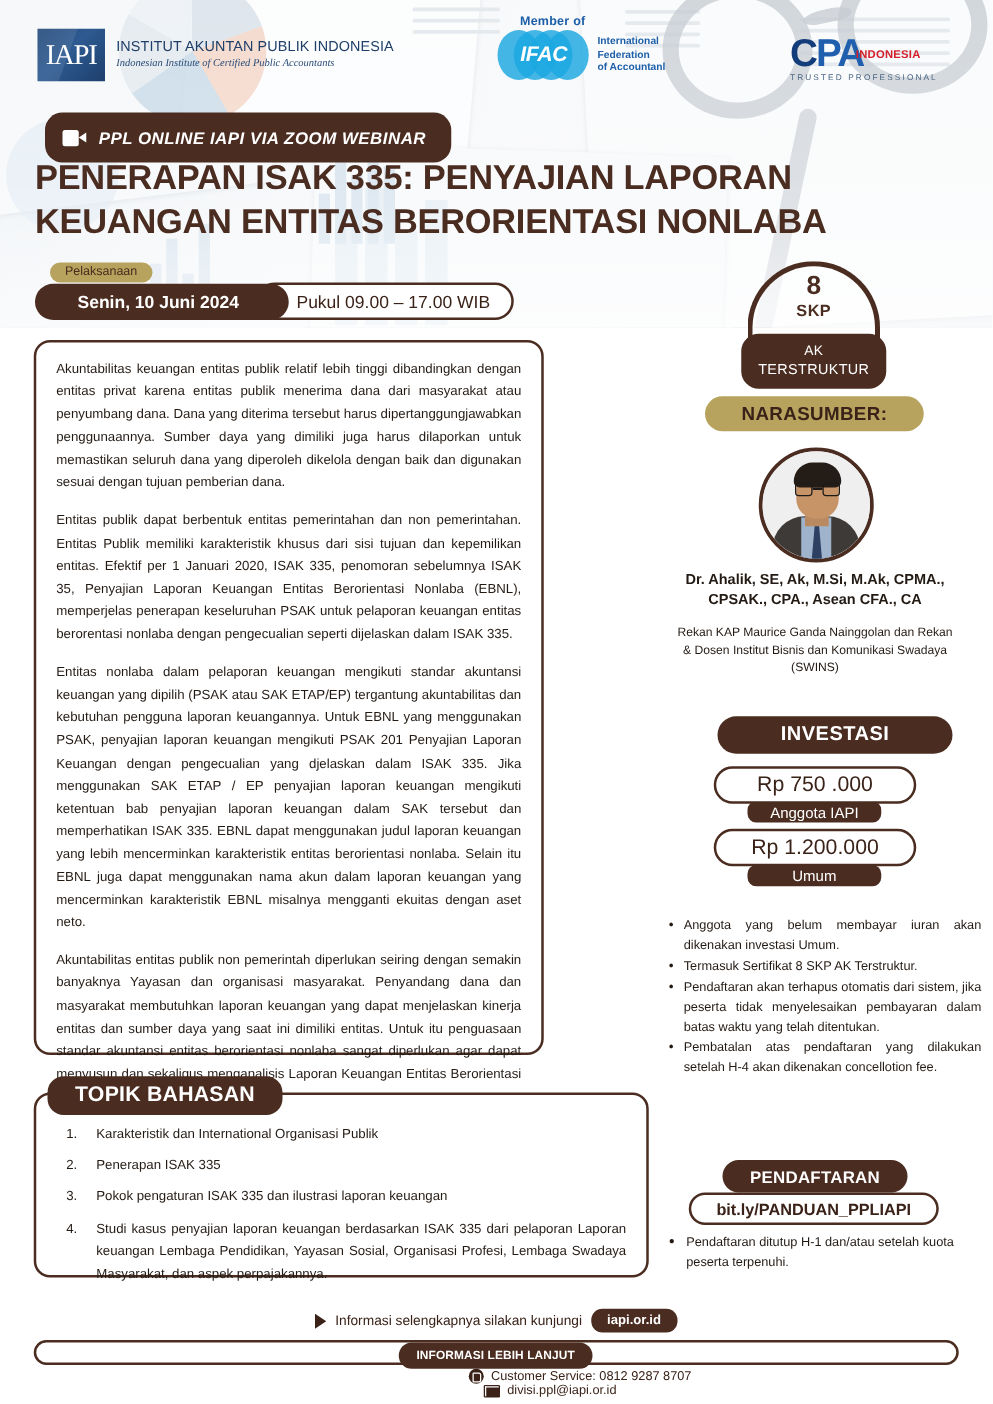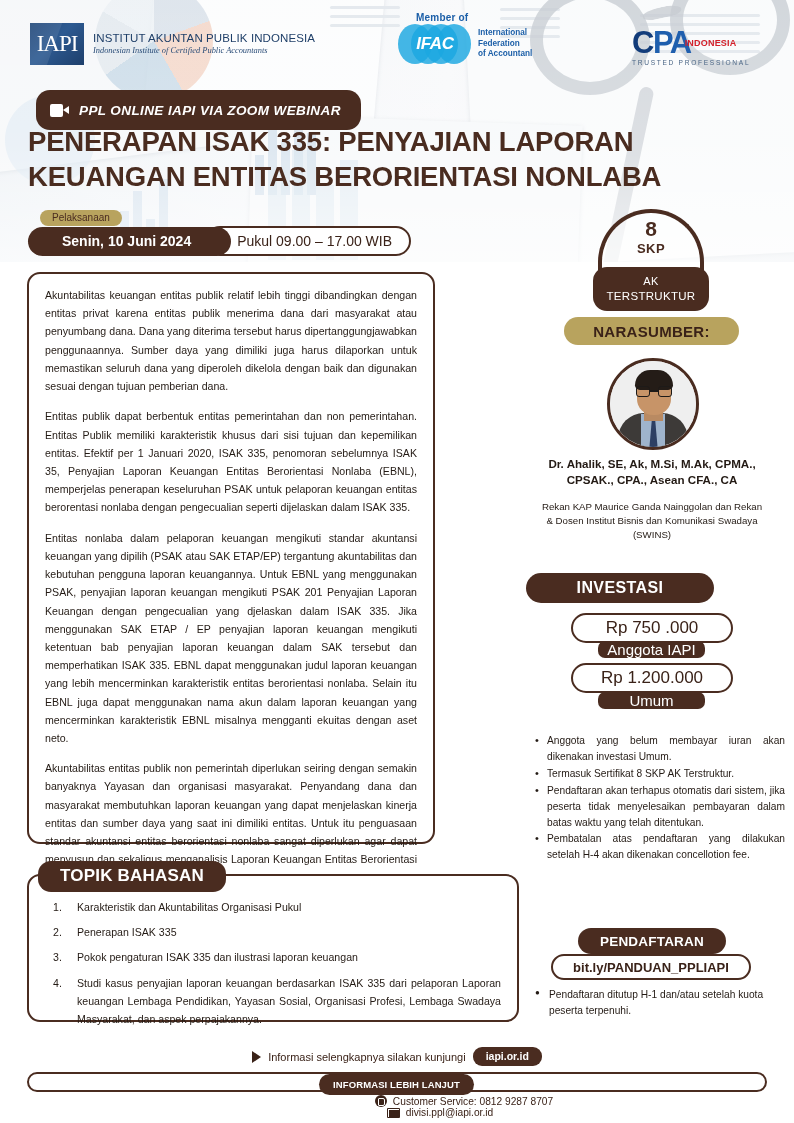--- a/index.html
+++ b/index.html
@@ -207,36 +207,36 @@
   .speaker-name {
     position:absolute; left:538px; top:456px; width:228px; text-align:center;
     font-weight:bold; font-size:11.6px; color:#231a14; line-height:1.38;
   }
   .speaker-role {
     position:absolute; left:538px; top:500px; width:228px; text-align:center;
     font-size:9.7px; color:#231a14; line-height:1.42;
   }
 
   .investasi-pill {
-    position:absolute; left:526px; top:573px; width:188px; height:30px;
+    position:absolute; left:574px; top:573px; width:188px; height:30px;
     background:#4a2c20; border-radius:15px; display:flex; align-items:center; justify-content:center;
     color:#fff; font-weight:bold; font-size:16px; letter-spacing:.4px;
   }
   .price-box {
     position:absolute; width:162px; height:30px; left:571px;
     border:2.2px solid #4a2c20; border-radius:15px; background:#fff;
     display:flex; align-items:center; justify-content:center;
     font-size:17px; color:#3a2218; z-index:2;
   }
   .price-1 { top:613px; }
   .price-2 { top:663px; }
   .price-label {
     position:absolute; left:598px; width:107px; height:17px;
     background:#4a2c20; border-radius:7px; display:flex; align-items:center; justify-content:center;
-    color:#fff; font-size:15px; z-index:1;
+    color:#fff; font-size:12px; z-index:1;
   }
   .label-1 { top:641px; }
   .label-2 { top:692px; }
 
   .notes {
     position:absolute; left:533px; top:733px; width:252px;
     font-size:10.2px; color:#231a14; line-height:1.56; list-style:none;
   }
   .notes li { position:relative; padding-left:14px; margin-bottom:1px; text-align:justify; }
   .notes li::before { content:"•"; position:absolute; left:2px; top:-1px; font-size:11px; }
@@ -409,21 +409,21 @@
 
   <div class="desc-box">
     <p>Akuntabilitas keuangan entitas publik relatif lebih tinggi dibandingkan dengan entitas privat karena entitas publik menerima dana dari masyarakat atau penyumbang dana. Dana yang diterima tersebut harus dipertanggungjawabkan penggunaannya. Sumber daya yang dimiliki juga harus dilaporkan untuk memastikan seluruh dana yang diperoleh dikelola dengan baik dan digunakan sesuai dengan tujuan pemberian dana.</p>
     <p>Entitas publik dapat berbentuk entitas pemerintahan dan non pemerintahan. Entitas Publik memiliki karakteristik khusus dari sisi tujuan dan kepemilikan entitas. Efektif per 1 Januari 2020, ISAK 335, penomoran sebelumnya ISAK 35, Penyajian Laporan Keuangan Entitas Berorientasi Nonlaba (EBNL), memperjelas penerapan keseluruhan PSAK untuk pelaporan keuangan entitas berorentasi nonlaba dengan pengecualian seperti dijelaskan dalam ISAK 335.</p>
     <p>Entitas nonlaba dalam pelaporan keuangan mengikuti standar akuntansi keuangan yang dipilih (PSAK atau SAK ETAP/EP) tergantung akuntabilitas dan kebutuhan pengguna laporan keuangannya. Untuk EBNL yang menggunakan PSAK, penyajian laporan keuangan mengikuti PSAK 201 Penyajian Laporan Keuangan dengan pengecualian yang djelaskan dalam ISAK 335. Jika menggunakan SAK ETAP / EP penyajian laporan keuangan mengikuti ketentuan bab penyajian laporan keuangan dalam SAK tersebut dan memperhatikan ISAK 335. EBNL dapat menggunakan judul laporan keuangan yang lebih mencerminkan karakteristik entitas berorientasi nonlaba. Selain itu EBNL juga dapat menggunakan nama akun dalam laporan keuangan yang mencerminkan karakteristik EBNL misalnya mengganti ekuitas dengan aset neto.</p>
     <p>Akuntabilitas entitas publik non pemerintah diperlukan seiring dengan semakin banyaknya Yayasan dan organisasi masyarakat. Penyandang dana dan masyarakat membutuhkan laporan keuangan yang dapat menjelaskan kinerja entitas dan sumber daya yang saat ini dimiliki entitas. Untuk itu penguasaan standar akuntansi entitas berorientasi nonlaba sangat diperlukan agar dapat menyusun dan sekaligus menganalisis Laporan Keuangan Entitas Berorientasi Nonlaba.</p>
   </div>
 
   <div class="topik-box">
     <ol class="topik-list">
-      <li><span class="num">1.</span><span>Karakteristik dan Akuntabilitas Organisasi Pukul</span></li>
+      <li><span class="num">1.</span><span>Karakteristik dan International Organisasi Publik</span></li>
       <li><span class="num">2.</span><span>Penerapan ISAK 335</span></li>
       <li><span class="num">3.</span><span>Pokok pengaturan ISAK 335 dan ilustrasi laporan keuangan</span></li>
       <li><span class="num">4.</span><span>Studi kasus penyajian laporan keuangan berdasarkan ISAK 335 dari pelaporan Laporan keuangan Lembaga Pendidikan, Yayasan Sosial, Organisasi Profesi, Lembaga Swadaya Masyarakat, dan aspek perpajakannya.</span></li>
     </ol>
   </div>
   <div class="topik-head">TOPIK BAHASAN</div>
 
   <div class="narasumber-pill">NARASUMBER:</div>
   <div class="speaker-photo">
     <span class="sp-bg"></span>

